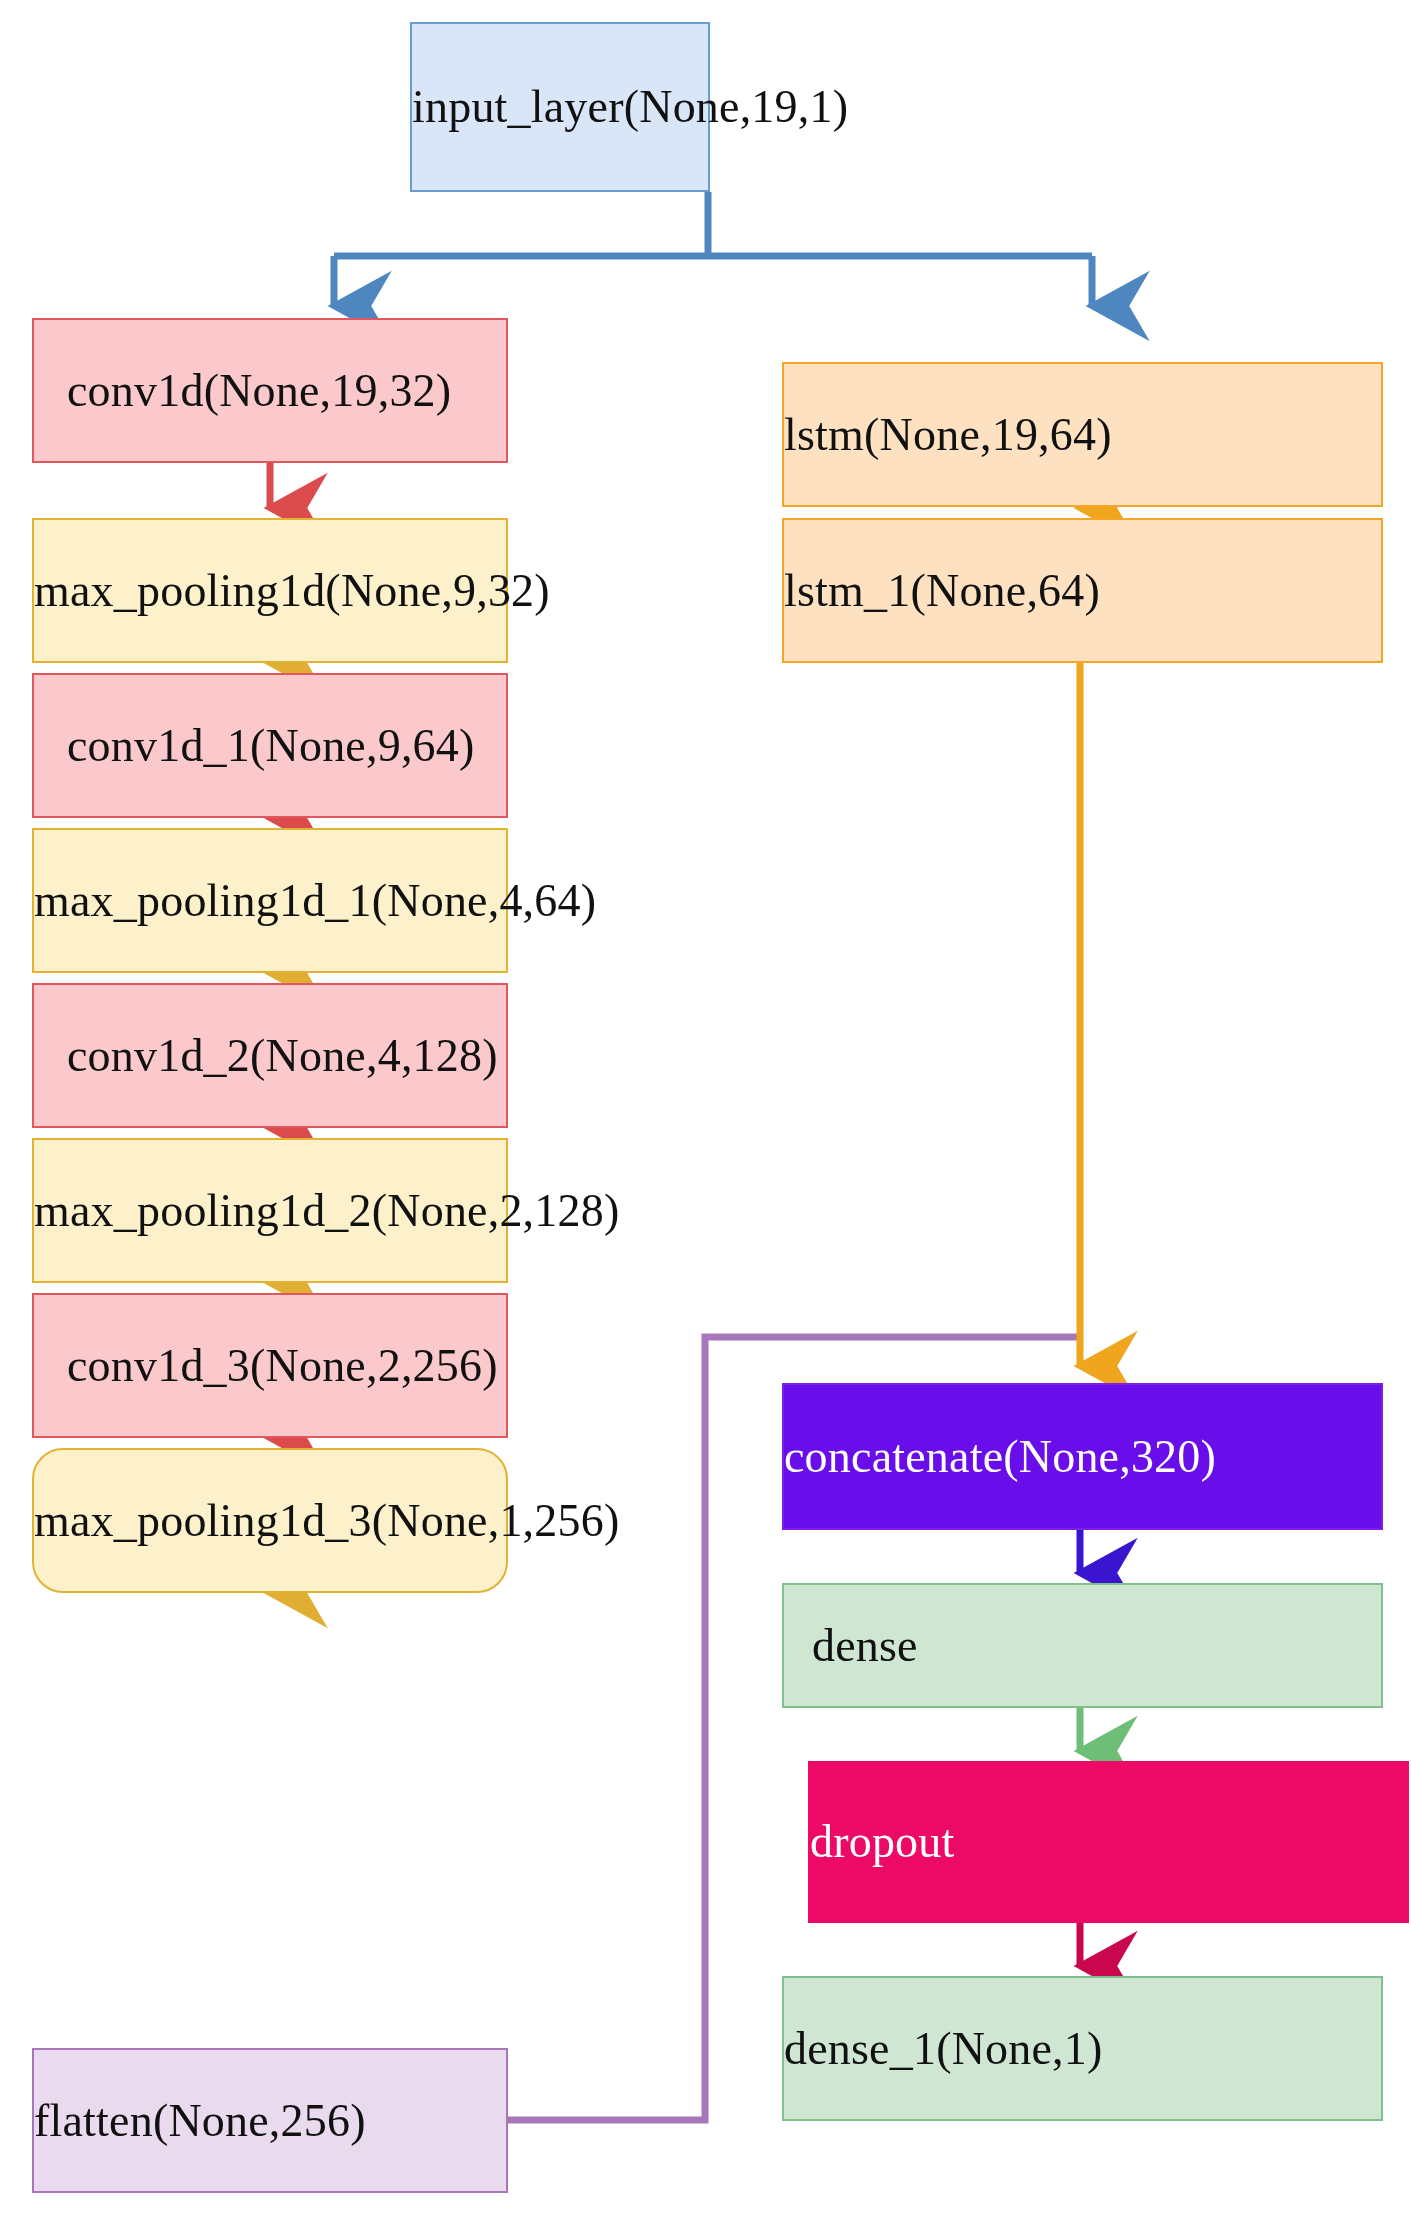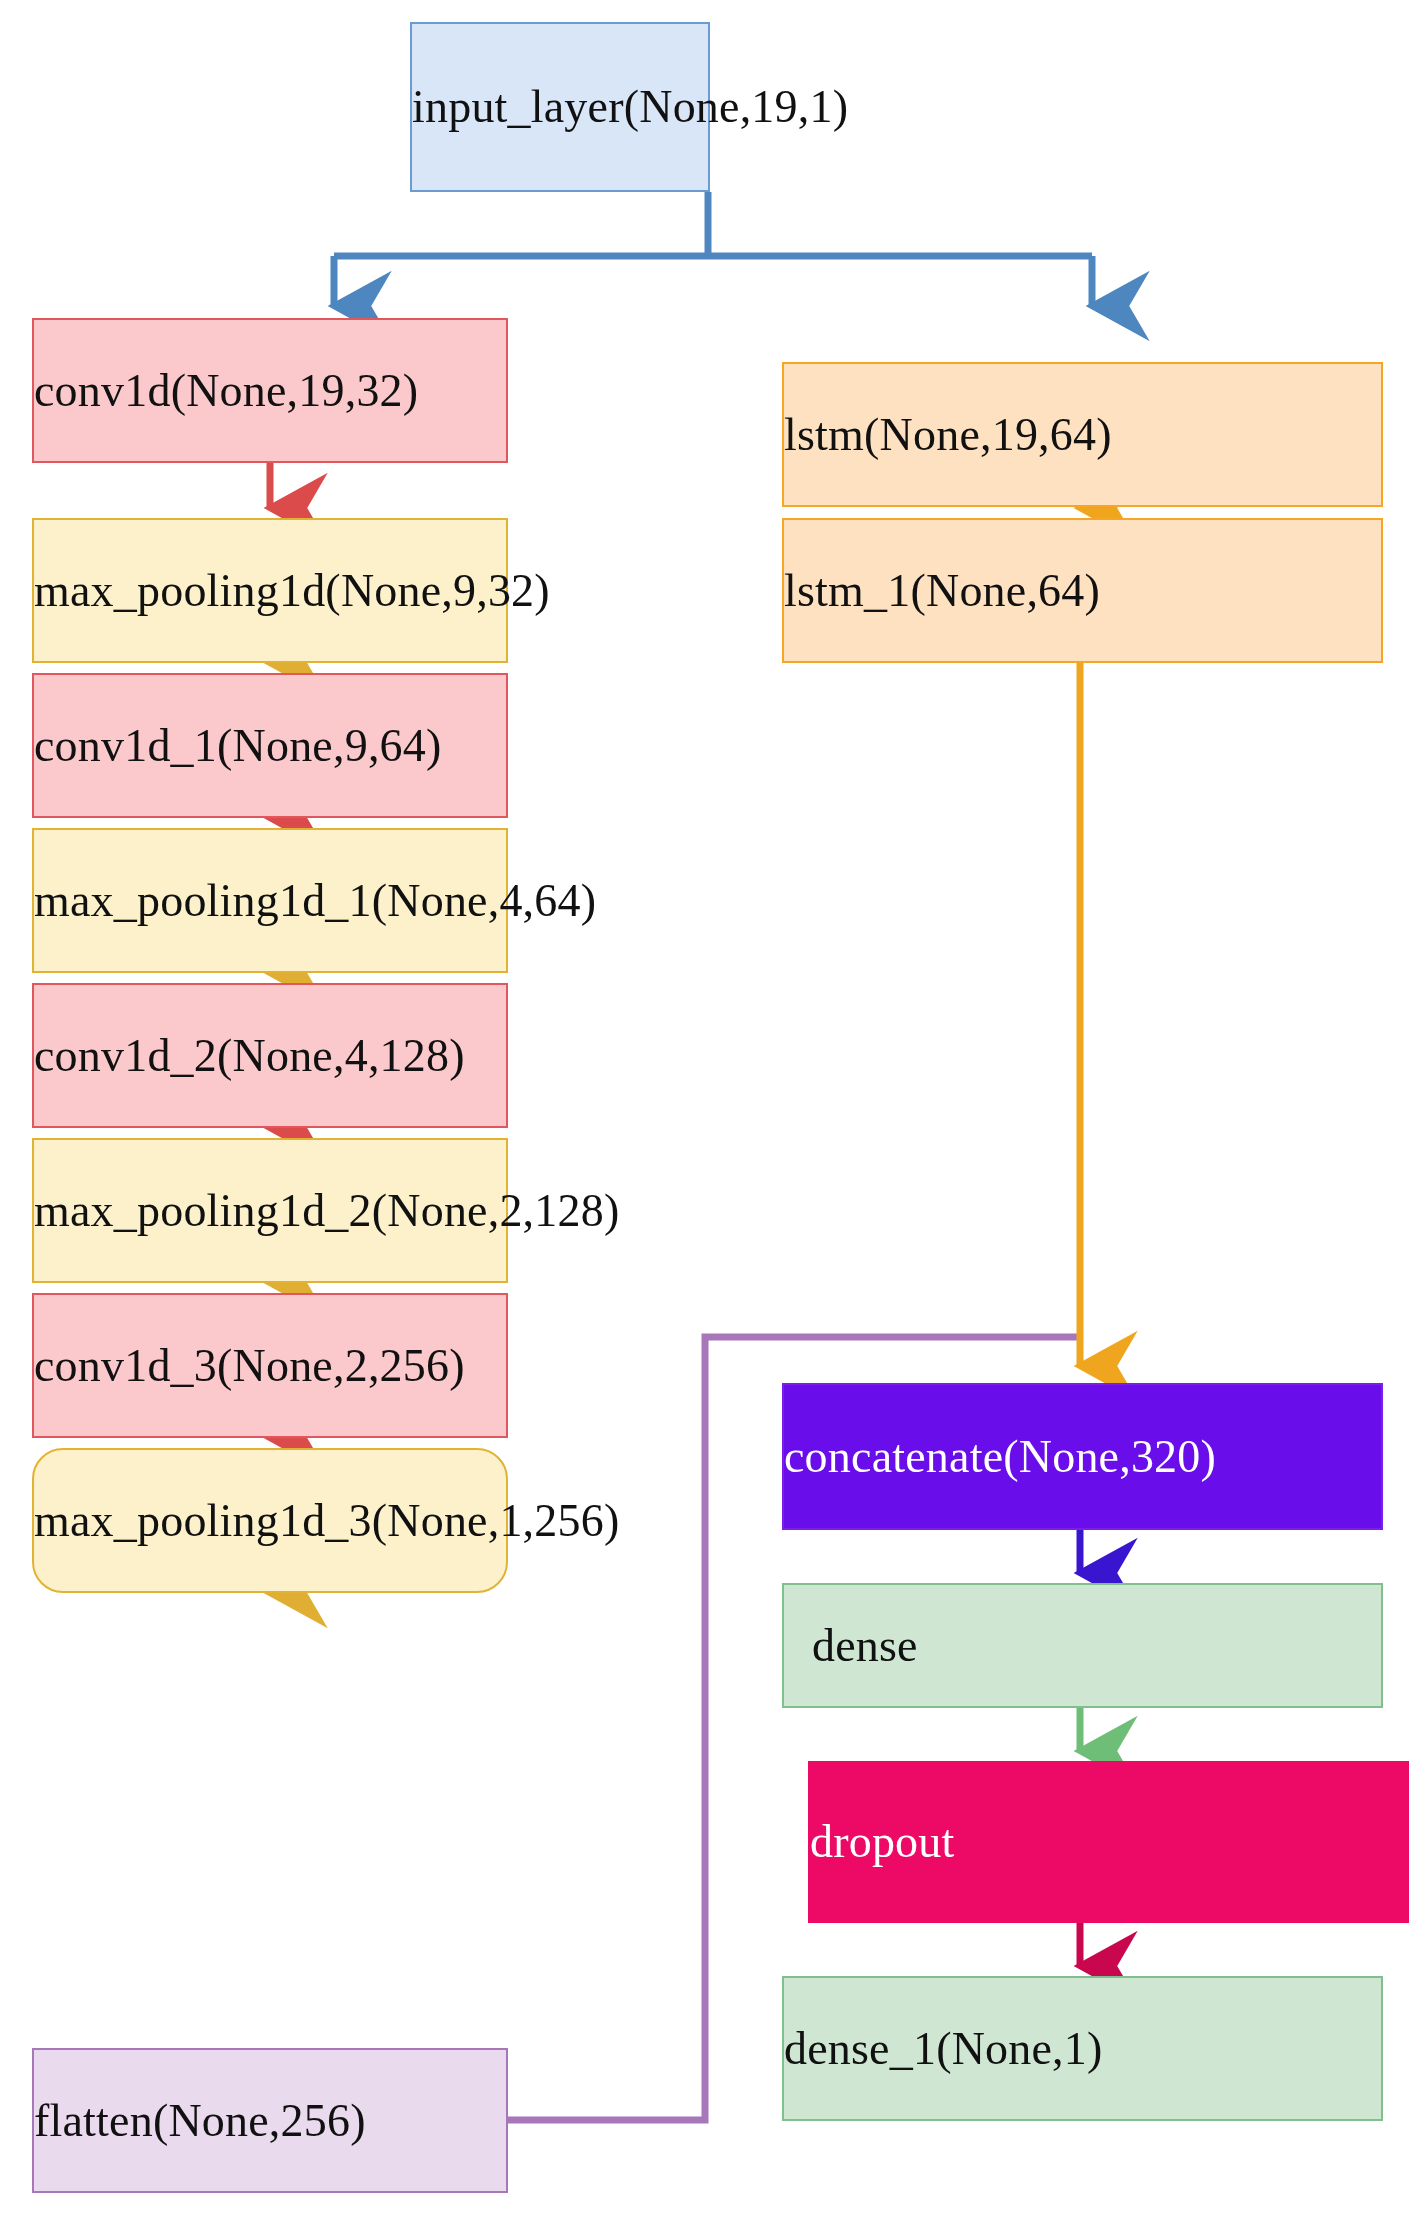--- a/index.html
+++ b/index.html
@@ -9,21 +9,21 @@
   svg.edges{position:absolute;left:0;top:0;width:1411px;height:2217px;pointer-events:none;}
 
   .node{position:absolute;box-sizing:border-box;display:flex;flex-direction:row;
         align-items:center;justify-content:flex-start;text-align:center;
         line-height:1.12;letter-spacing:0.2px;}
   .node .ttl{display:block;}
   .node .shp{display:block;}
 
   
   .n-input   {background:#D9E6F7;border:2px solid #6C9BD2;color:#111;}
-  .n-conv    {background:#FBC9CB;border:2px solid #E0585E;color:#111;}
+  .n-conv    {background:#FBC9CB;border:2px solid #E0585E;color:#111;padding-left:33px;}
   .n-pool    {background:#FCF1CB;border:2px solid #E2B233;color:#111;}
   .n-lstm    {background:#FDE1C1;border:2px solid #F5A623;color:#111;}
   .n-flatten {background:#E9DAEE;border:2px solid #A877BA;color:#111;}
   .n-concat  {background:#6A0DEB;border:2px solid #7B1FE8;color:#ffffff;}
   .n-dense   {background:#CFE6D3;border:2px solid #7FC08C;color:#111;}
   .n-dropout {background:#ED0A66;border:2px solid #ED0A66;color:#ffffff;}
 </style>
 </head>
 <body>
 

